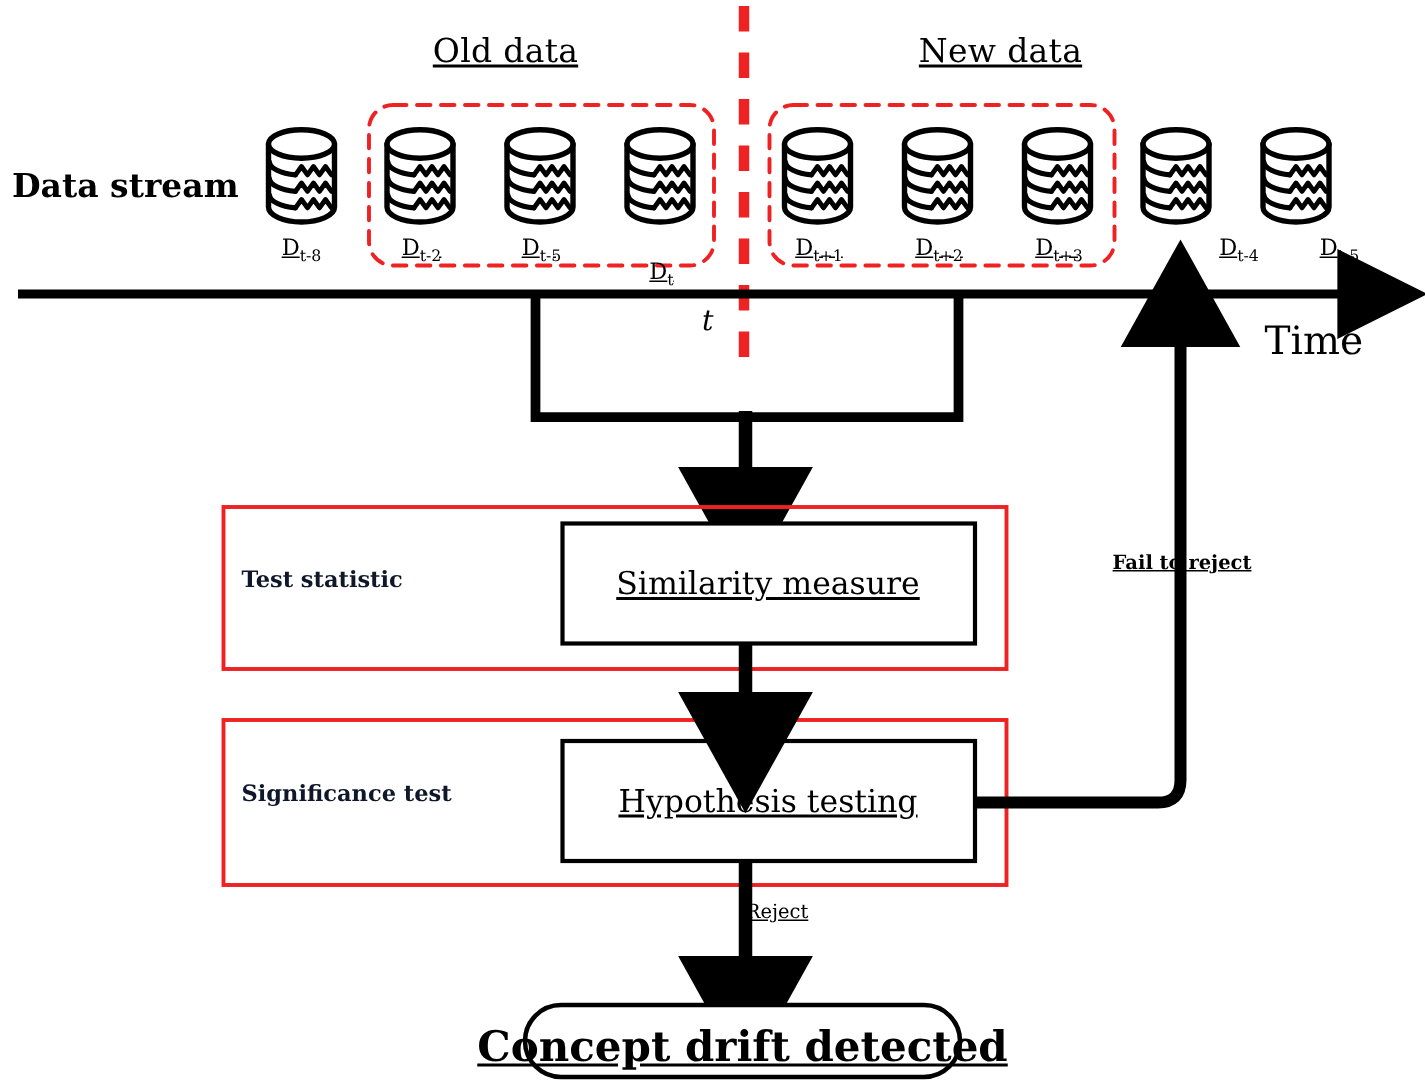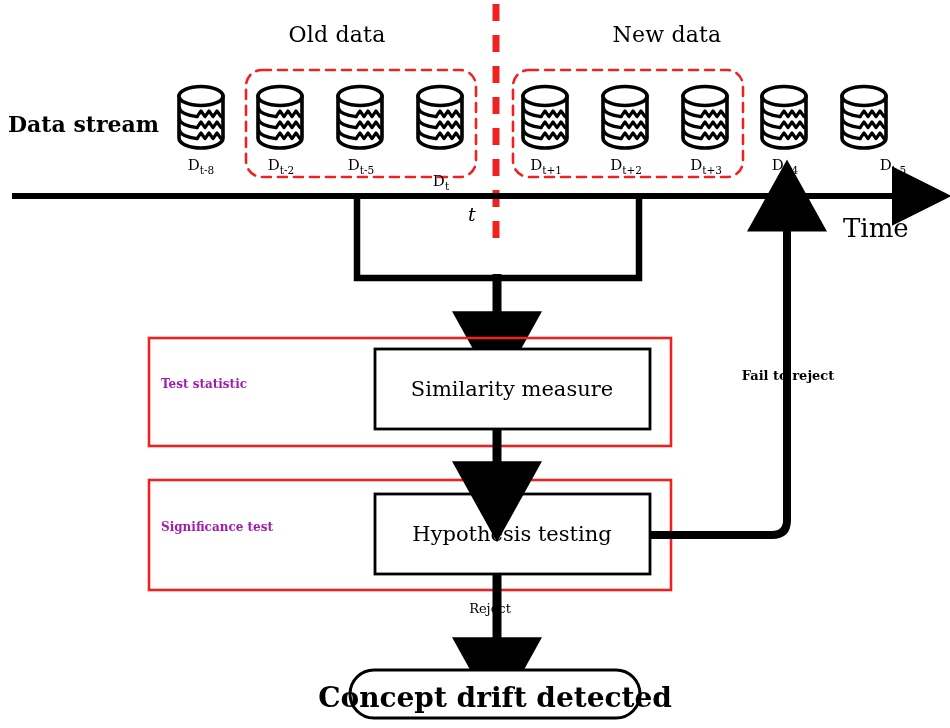--- a/index.html
+++ b/index.html
@@ -10,28 +10,28 @@
     position:relative;overflow:hidden;
   }
   #stage{position:absolute;left:0;top:0;width:950px;height:728px;}
   #stage > svg{position:absolute;left:0;top:0;}
   .lbl{position:absolute;white-space:nowrap;color:#000;}
   .serif{font-family:"DejaVu Serif", serif;}
   .hdr{font-size:22px;letter-spacing:.2px;}
   .datastream{font-size:22px;font-weight:700;}
   .dblabel{font-size:15px;}
   .dblabel sub{font-size:10.5px;}
-  .redlbl{color:#a21caf;font-size:12px;font-weight:700;}
+  .redlbl{color:#0f172a;font-size:15px;font-weight:700;}
   .boxtxt{font-size:21px;}
   .smalltxt{font-size:13px;}
   .bold{font-weight:700;}
   .ital{font-style:italic;}
   .timelbl{font-size:26px;}
   .capsuletxt{font-size:28px;font-weight:700;}
-  .centered{transform:translateX(-50%);text-align:center;}
+  .centered{transform:translateX(-50%);text-align:center;text-decoration:underline;}
 </style>
 </head>
 <body>
 
 <div id="stage">
 
   <svg width="950" height="728" viewBox="0 0 950 728">
     <defs>
       <marker id="arrowBlack" markerWidth="14" markerHeight="14" refX="3.2" refY="5" orient="auto" markerUnits="strokeWidth">
         <path d="M0,0 L0,10 L9,5 z" fill="#000"></path>
@@ -130,35 +130,35 @@
   </div>
   <div class="lbl serif dblabel centered" style="left:546px;top:156px;">
     <span>D</span><sub>t+1</sub>
   </div>
   <div class="lbl serif dblabel centered" style="left:626px;top:156px;">
     <span>D</span><sub>t+2</sub>
   </div>
   <div class="lbl serif dblabel centered" style="left:706px;top:156px;">
     <span>D</span><sub>t+3</sub>
   </div>
-  <div class="lbl serif dblabel centered" style="left:785px;top:156px;">
+  <div class="lbl serif dblabel centered" style="left:826px;top:156px;">
     <span>D</span><sub>t-4</sub>
   </div>
   <div class="lbl serif dblabel centered" style="left:865px;top:156px;margin-left:28px;">
     <span>D</span><sub>t-5</sub>
   </div>
 
   <div class="lbl serif ital" style="left:468px;top:203px;font-size:19px;">t</div>
 
   <div class="lbl serif timelbl" style="left:843px;top:213px;">Time</div>
 
   <div class="lbl redlbl" style="left:161px;top:377px;">Test statistic</div>
   <div class="lbl redlbl" style="left:161px;top:520px;text-align:right;">Significance test</div>
 
   <div class="lbl serif boxtxt centered" style="left:512px;top:377px;">Similarity measure</div>
   <div class="lbl serif boxtxt centered" style="left:512px;top:522px;">Hypothesis testing</div>
 
-  <div class="lbl serif smalltxt centered" style="left:490px;top:601px;">Reject</div>
+  <div class="lbl serif smalltxt centered" style="left:518px;top:601px;">Reject</div>
   <div class="lbl serif smalltxt bold centered" style="left:788px;top:368px;">Fail to reject</div>
 
   <div class="lbl serif capsuletxt centered" style="left:495px;top:681px;">Concept drift detected</div>
 
 </div>
 
 </body></html>

